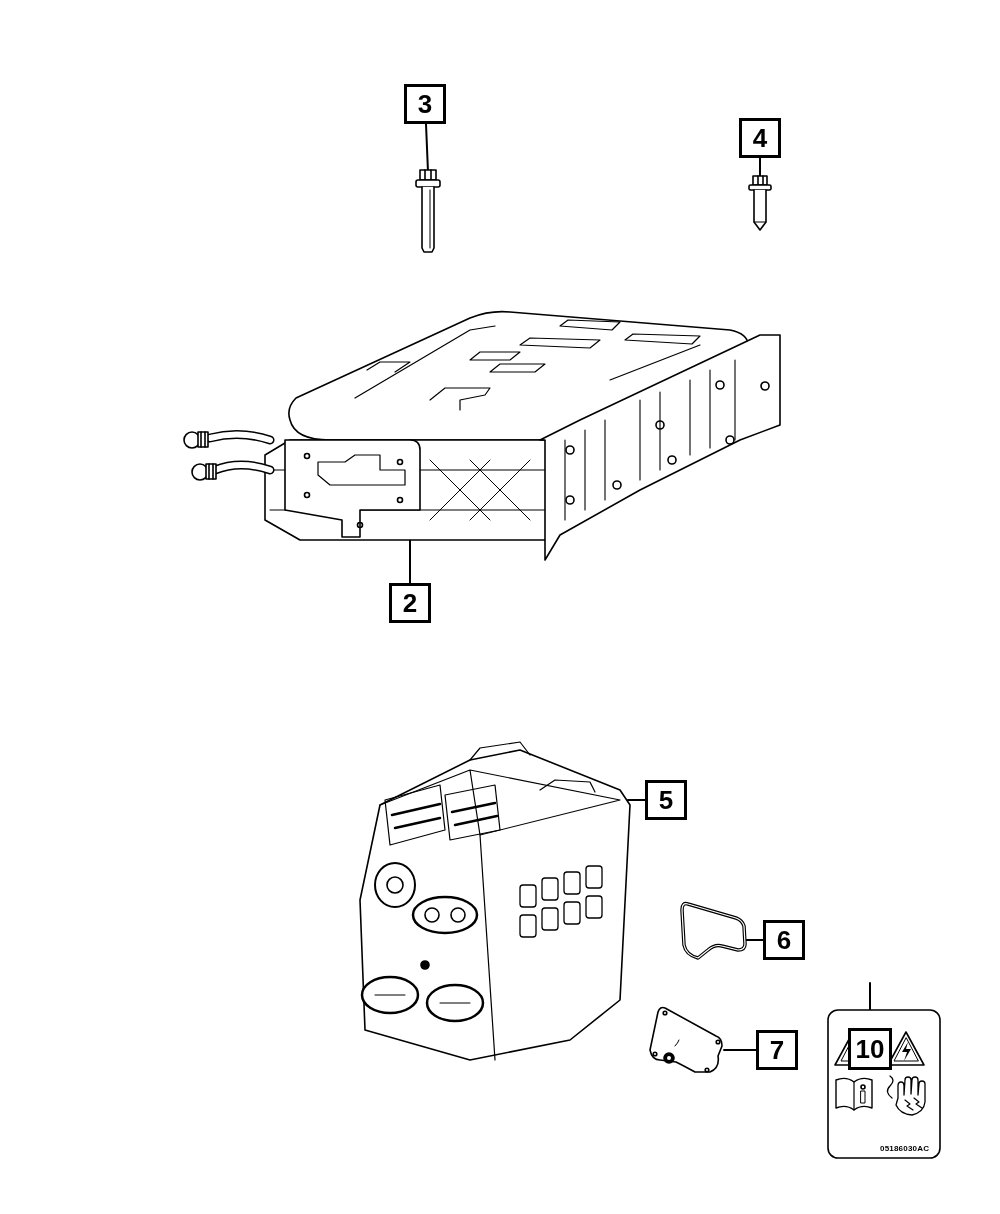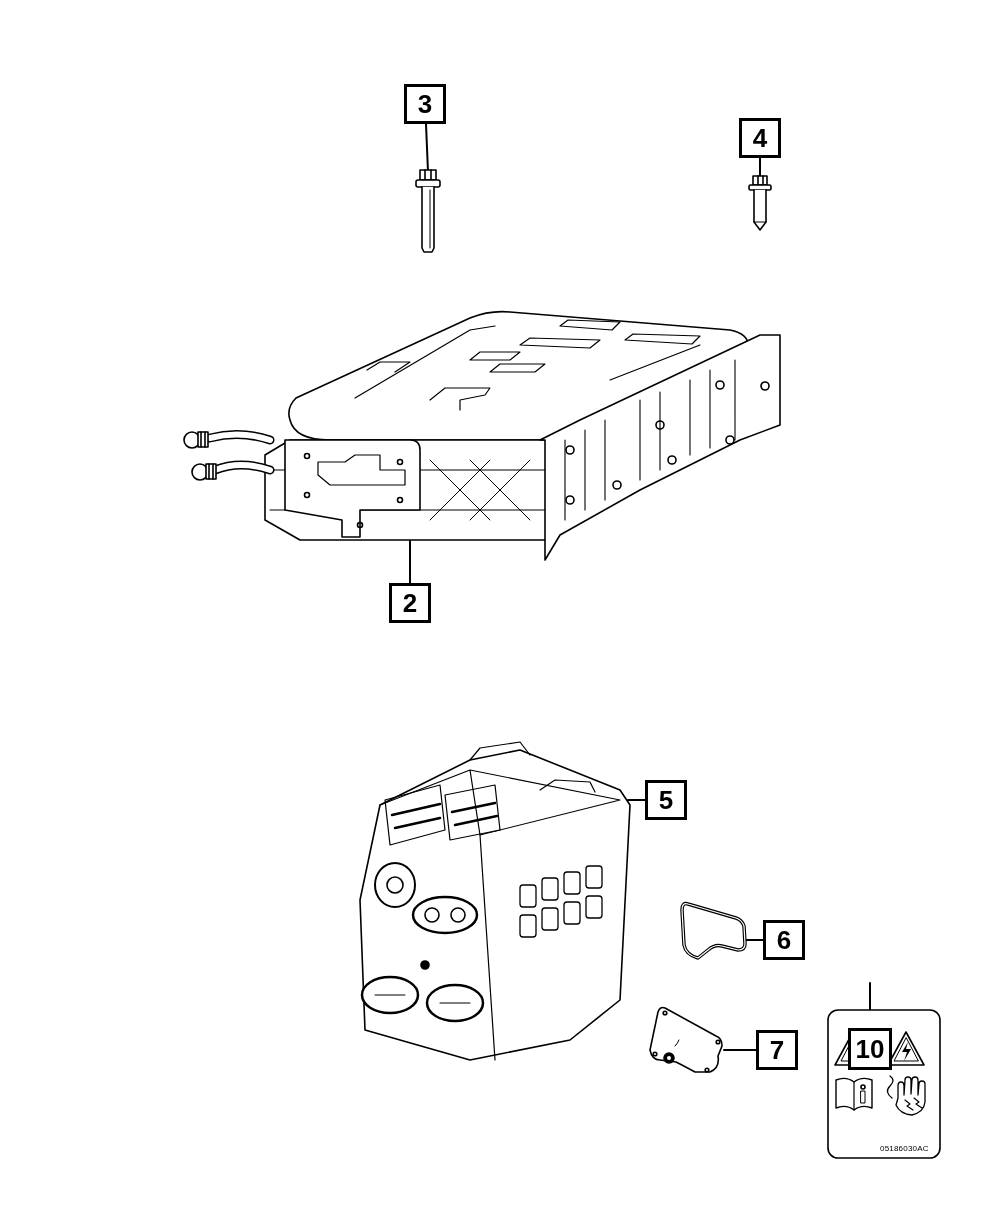--- a/index.html
+++ b/index.html
@@ -1,20 +1,20 @@
 <!DOCTYPE html>
 <html><head>
 <meta charset="utf-8">
 <style>
   html, body { margin:0; padding:0; background:#ffffff; }
   body { width:1000px; height:1214px; position:relative; overflow:hidden; font-family:"Liberation Sans", sans-serif; }
   svg.stage { position:absolute; left:0; top:0; }
   .callout { position:absolute; border:3px solid #000; background:#fff; box-sizing:border-box;
              display:flex; align-items:center; justify-content:center; font-weight:bold; font-size:26px; color:#000; }
-  .code { position:absolute; font-size:8px; font-weight:normal; color:#000; letter-spacing:0.2px; }
+  .code { position:absolute; font-size:8px; font-weight:bold; color:#000; letter-spacing:0.2px; }
 </style>
 </head>
 <body>
 
 <svg class="stage" width="1000" height="1214" viewBox="0 0 1000 1214" fill="none" stroke="#000" stroke-width="1.6" stroke-linejoin="round" stroke-linecap="round">
 
   <line x1="426" y1="124" x2="428" y2="172" stroke-width="2"></line>
   <line x1="760" y1="158" x2="760" y2="176" stroke-width="2"></line>
   <line x1="410" y1="537" x2="410" y2="585" stroke-width="2"></line>
   <line x1="628" y1="800" x2="645" y2="800" stroke-width="2"></line>

